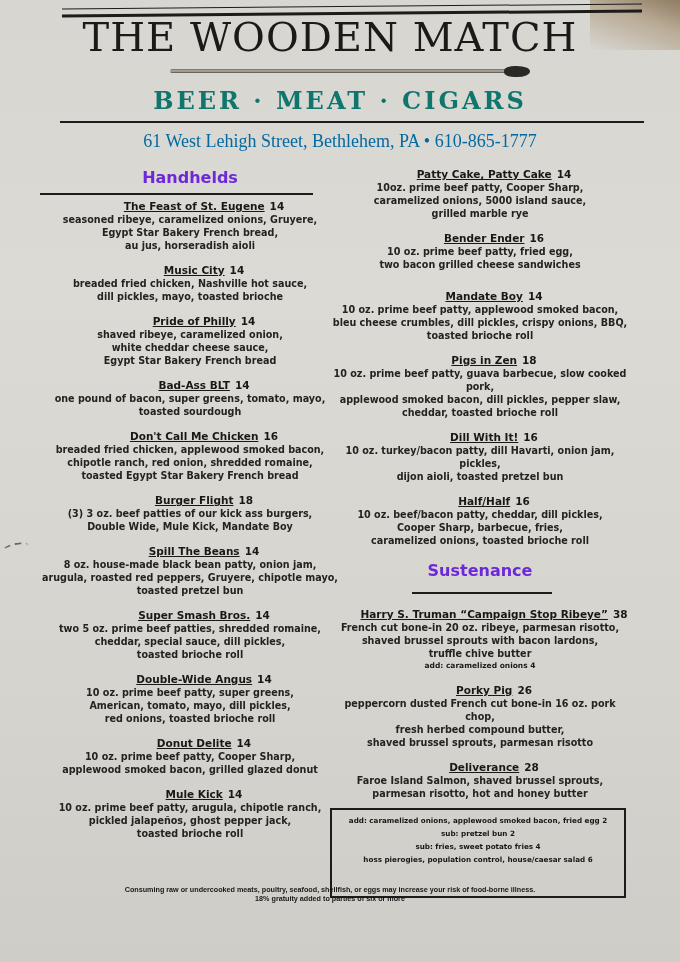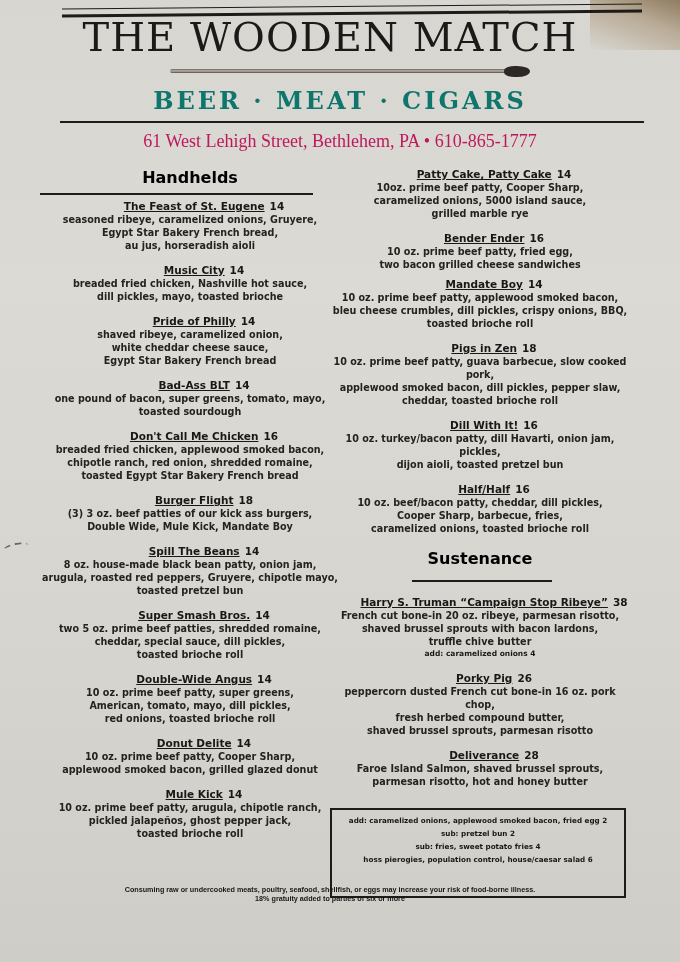--- a/index.html
+++ b/index.html
@@ -36,28 +36,28 @@
     position: absolute; right: 0; top: 0; width: 26px; height: 11px;
     background: #2b2825; border-radius: 50% 60% 60% 50%;
   }
   .tagline {
     position: absolute; left: 0; width: 680px; top: 86px; text-align: center;
     font-family: "DejaVu Serif", serif; font-weight: bold; font-size: 24px;
     letter-spacing: 3px; color: #0f766e;
   }
   .address {
     position: absolute; left: 0; width: 680px; top: 131px; text-align: center;
-    font-family: "Liberation Serif", serif; font-size: 18px; color: #be185d;
+    font-family: "Liberation Serif", serif; font-size: 18px; color: #0369a1;
   }
   .col { position: absolute; text-align: center; }
   .col.left { left: 40px; width: 300px; top: 168px; }
   .col.right { left: 330px; width: 300px; top: 168px; }
   .section-title {
     font-family: "DejaVu Sans", sans-serif; font-weight: bold; font-size: 16px;
-    color: #000000;
+    color: #6d28d9;
   }
   .item { margin: 0; }
   .item .name-line { font-weight: bold; font-size: 10.5px; line-height: 13px; }
   .item .name { text-decoration: underline; padding-left: 28px; }
   .item .price { margin-left: 5px; }
   .item .desc { font-size: 9.6px; line-height: 13px; font-weight: bold; color: #252220; }
   .item .addon { font-size: 7.5px; line-height: 12px; font-weight: bold; }
   .box {
     position: absolute; left: 330px; top: 808px; width: 296px; height: 90px;
     border: 2px solid #1e1c1a; text-align: center; padding-top: 4px; box-sizing: border-box;
@@ -172,21 +172,21 @@
 </div>
 
 <div class="col right">
   <div class="item" style="margin-bottom:12px;">
     <div class="name-line"><span class="name">Patty Cake, Patty Cake</span><span class="price">14</span></div>
     <div class="desc">10oz. prime beef patty, Cooper Sharp,</div>
     <div class="desc">caramelized onions, 5000 island sauce,</div>
     <div class="desc">grilled marble rye</div>
   </div>
 
-  <div class="item" style="margin-bottom:7px;">
+  <div class="item" style="margin-bottom:19px;">
     <div class="name-line"><span class="name">Bender Ender</span><span class="price">16</span></div>
     <div class="desc">10 oz. prime beef patty, fried egg,</div>
     <div class="desc">two bacon grilled cheese sandwiches</div>
   </div>
 
   <div class="item" style="margin-bottom:12px;">
     <div class="name-line"><span class="name">Mandate Boy</span><span class="price">14</span></div>
     <div class="desc">10 oz. prime beef patty, applewood smoked bacon,</div>
     <div class="desc">bleu cheese crumbles, dill pickles, crispy onions, BBQ,</div>
     <div class="desc">toasted brioche roll</div>

